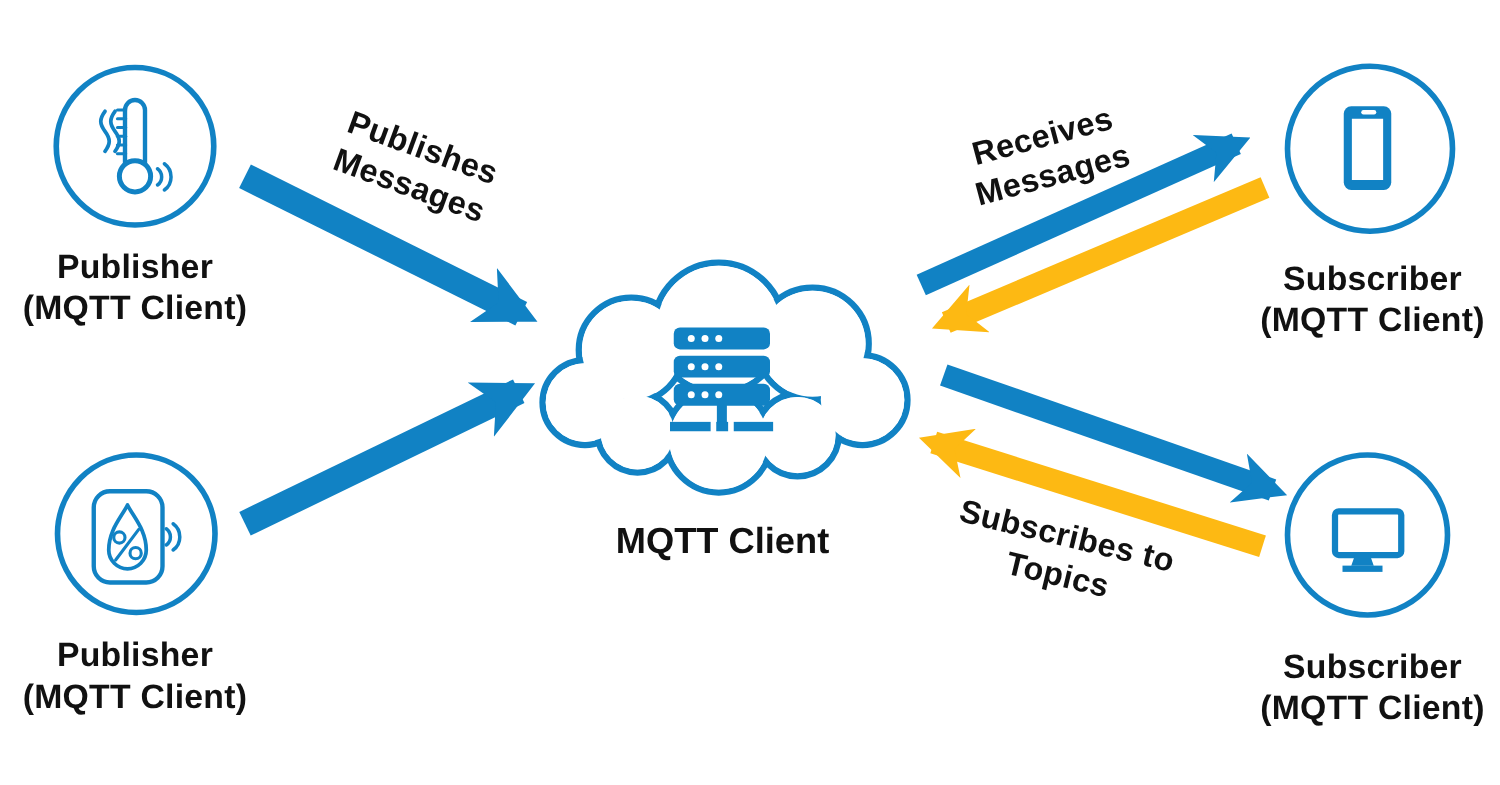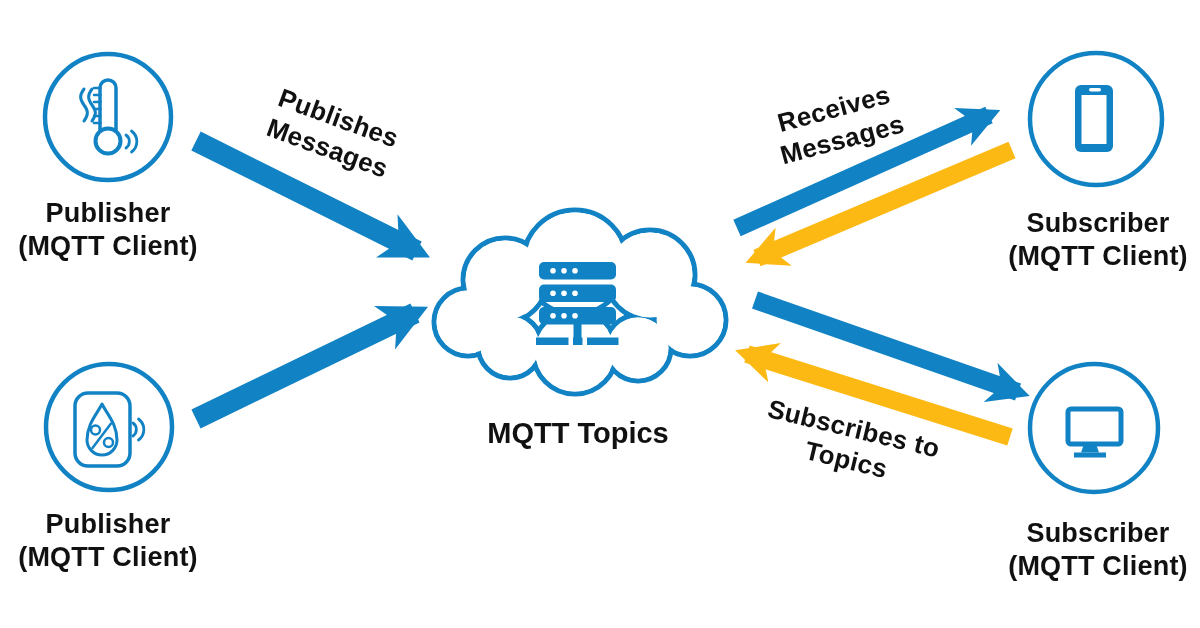--- a/index.html
+++ b/index.html
@@ -179,21 +179,21 @@
     <span>Subscriber</span>
     <span>(MQTT Client)</span>
   </div>
 
   <div class="node-label" style="left:978px;top:517px;">
     <span>Subscriber</span>
     <span>(MQTT Client)</span>
   </div>
 
   <div class="broker-label" style="left:458px;top:416px;">
-    <span>MQTT Topics</span>
+    <span>MQTT Client</span>
   </div>
 
   <div class="flow-label rot-pub">
     <span>Publishes</span>
     <span>Messages</span>
   </div>
 
   <div class="flow-label rot-rec">
     <span>Receives</span>
     <span>Messages</span>

